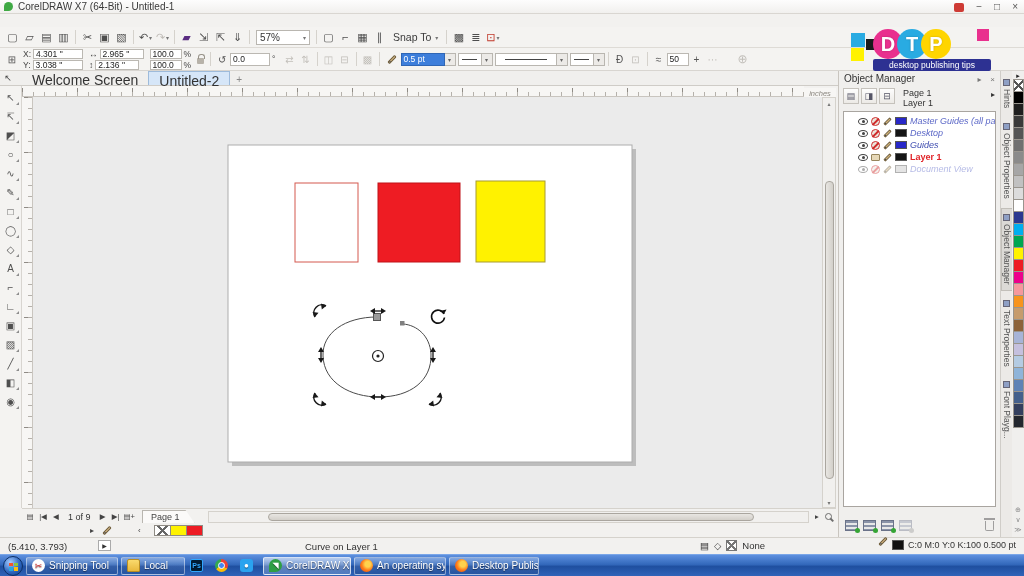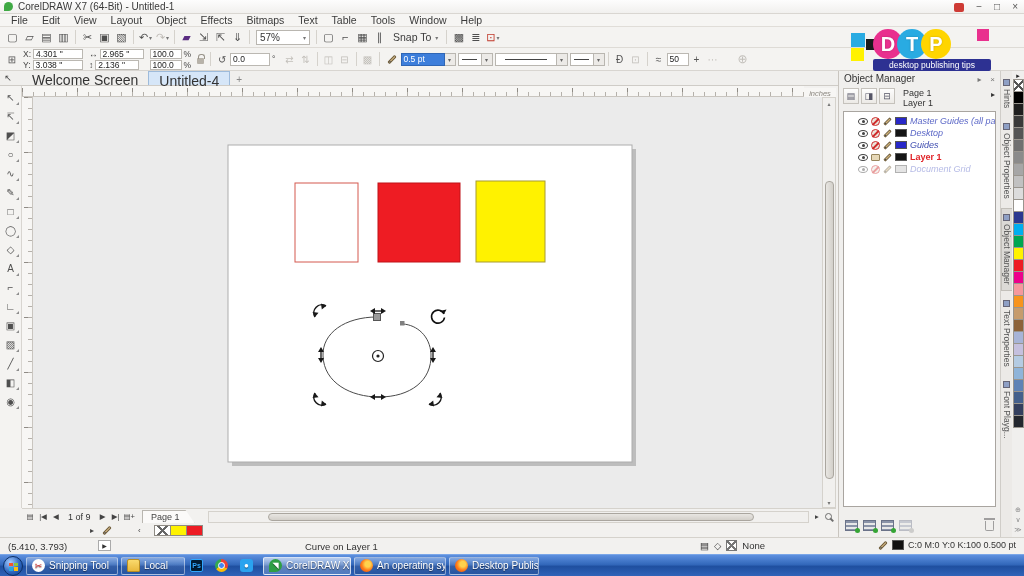--- a/index.html
+++ b/index.html
@@ -122,21 +122,21 @@
 .hthumb{position:absolute;left:10%;top:1px;width:81%;height:8px;background:linear-gradient(#e8e6e2,#d3d0ca);border:1px solid #aaa69f;border-radius:4px}
 .docpal{position:absolute;left:0;top:524px;width:838px;height:13px;background:#f2f1ef;display:flex;align-items:center;font-size:8px;color:#444}
 .dswatch{width:17px;height:11px;border:1px solid #8f8b84;margin-left:-1px;flex:none}
 .dswatch.none{background:linear-gradient(45deg,transparent 42%,#666 42%,#666 58%,transparent 58%),linear-gradient(-45deg,transparent 42%,#666 42%,#666 58%,transparent 58%),#fff}
 .statusbar{position:absolute;left:0;top:537px;width:1024px;height:17px;background:#f2f1ef;border-top:1px solid #d5d2cc;font-size:9.5px;color:#333}
 .coords{position:absolute;left:8px;top:3px}
 .playbtn{position:absolute;left:98px;top:2px;width:13px;height:11px;border:1px solid #aaa;background:#fff;font-size:6px;display:flex;align-items:center;justify-content:center;color:#333}
 .objinfo{position:absolute;left:305px;top:3px}
 .midicons{position:absolute;left:700px;top:2px;display:flex;align-items:center;gap:5px}
 .fillnone{width:11px;height:11px;border:1px solid #777;background:linear-gradient(45deg,transparent 42%,#777 42%,#777 58%,transparent 58%),linear-gradient(-45deg,transparent 42%,#777 42%,#777 58%,transparent 58%),#fff}
-.rightinfo{position:absolute;right:8px;top:2px;display:flex;align-items:center;gap:4px;font-size:9px}
+.rightinfo{position:absolute;right:8px;top:2px;display:flex;gap:4px;font-size:9px}
 .blackswatch{width:12px;height:10px;background:#111;border:1px solid #555}
 
 
 .taskbar{position:absolute;left:0;top:554px;width:1024px;height:22px;background:linear-gradient(#5d90df,#3368bb 45%,#1f4fa0 55%,#2f63b8);border-top:1px solid #7aa6e8;display:flex;align-items:center;gap:3px;padding-left:3px}
 .orb{width:20px;height:20px;border-radius:50%;background:radial-gradient(circle at 35% 30%,#a7ccff,#2e68c0 55%,#123c86);border:1px solid #0d2f66;position:relative;flex:none}
 .orbflag{position:absolute;left:5px;top:6px;display:grid;grid-template-columns:4px 4px;grid-template-rows:3.5px 3.5px;gap:1px}
 .orbflag span:nth-child(1){background:#f3552c}.orbflag span:nth-child(2){background:#8cc63f}
 .orbflag span:nth-child(3){background:#29a8e0}.orbflag span:nth-child(4){background:#fdc010}
 .tbtn{height:18px;border-radius:2px;border:1px solid rgba(255,255,255,.45);background:linear-gradient(rgba(255,255,255,.3),rgba(255,255,255,.1) 50%,rgba(0,0,0,.1));color:#fff;display:flex;align-items:center;gap:4px;padding:0 5px;font-size:10px;text-shadow:0 1px 1px rgba(0,0,0,.5);overflow:hidden;white-space:nowrap;flex:none}
 .tbtn.active{background:linear-gradient(rgba(255,255,255,.6),rgba(255,255,255,.3) 50%,rgba(255,255,255,.18));border-color:rgba(255,255,255,.7)}
@@ -165,34 +165,20 @@
     <span class="appicon"></span>
     <span class="title-text">CorelDRAW X7 (64-Bit) - Untitled-1</span>
     <div class="wc">
       <span class="badge-red"></span>
       <span class="wcb">−</span>
       <span class="wcb">□</span>
       <span class="wcb">×</span>
     </div>
   </div>
 
-  <div class="menubar" id="menubar">
-      <span class="menu-item">File</span>
-      <span class="menu-item">Edit</span>
-      <span class="menu-item">View</span>
-      <span class="menu-item">Layout</span>
-      <span class="menu-item">Object</span>
-      <span class="menu-item">Effects</span>
-      <span class="menu-item">Bitmaps</span>
-      <span class="menu-item">Text</span>
-      <span class="menu-item">Table</span>
-      <span class="menu-item">Tools</span>
-      <span class="menu-item">Window</span>
-      <span class="menu-item">Help</span>
-    </div>
 
   <div class="stdbar" id="stdbar">
       <div class="tbn">
         <span class="g">▢</span>
       </div>
       <div class="tbn">
         <span class="g">▱</span>
       </div>
       <div class="tbn">
         <span class="g">▤</span>
@@ -347,21 +333,21 @@
         <div class="lcir" style="background: rgb(233, 48, 142);">D</div>
         <div class="lcir" style="background: rgb(41, 171, 226);">T</div>
         <div class="lcir" style="background: rgb(255, 213, 0);">P</div>
       </div>
     <div class="logo-caption">desktop publishing tips</div>
   </div>
 
   <div class="doctabs">
     <span class="picktool-mini">↖</span>
     <span class="dtab-doc">Welcome Screen</span>
-    <span class="dtab-doc on">Untitled-4</span>
+    <span class="dtab-doc on">Untitled-2</span>
     <span class="newtab">+</span>
   </div>
 
   <div class="toolbox" id="toolbox">
       <div class="tool">↖</div>
       <div class="tool">↸</div>
       <div class="tool">◩</div>
       <div class="tool">○</div>
       <div class="tool">∿</div>
       <div class="tool">✎</div>
@@ -480,21 +466,21 @@
           <span class="i-print"></span>
           <span class="i-pencil"></span>
           <span class="l-swatch" style="background: rgb(21, 21, 21);"></span>
           <span class="l-name" style="color: rgb(224, 35, 40); font-weight: bold;">Layer 1</span>
         </div>
         <div class="lrow dim">
           <span class="i-eye"></span>
           <span class="i-noprint"></span>
           <span class="i-pencil"></span>
           <span class="l-swatch" style="background: rgb(196, 196, 196);"></span>
-          <span class="l-name" style="color: rgb(91, 103, 199); font-style: italic;">Document Grid</span>
+          <span class="l-name" style="color: rgb(91, 103, 199); font-style: italic;">Document View</span>
         </div>
       </div>
     <div class="dk-bottom">
       <span class="i-stack"></span>
       <span class="i-stack"></span>
       <span class="i-stack"></span>
       <span class="i-stack gray"></span>
       <span class="i-trash"></span>
     </div>
   </div>

